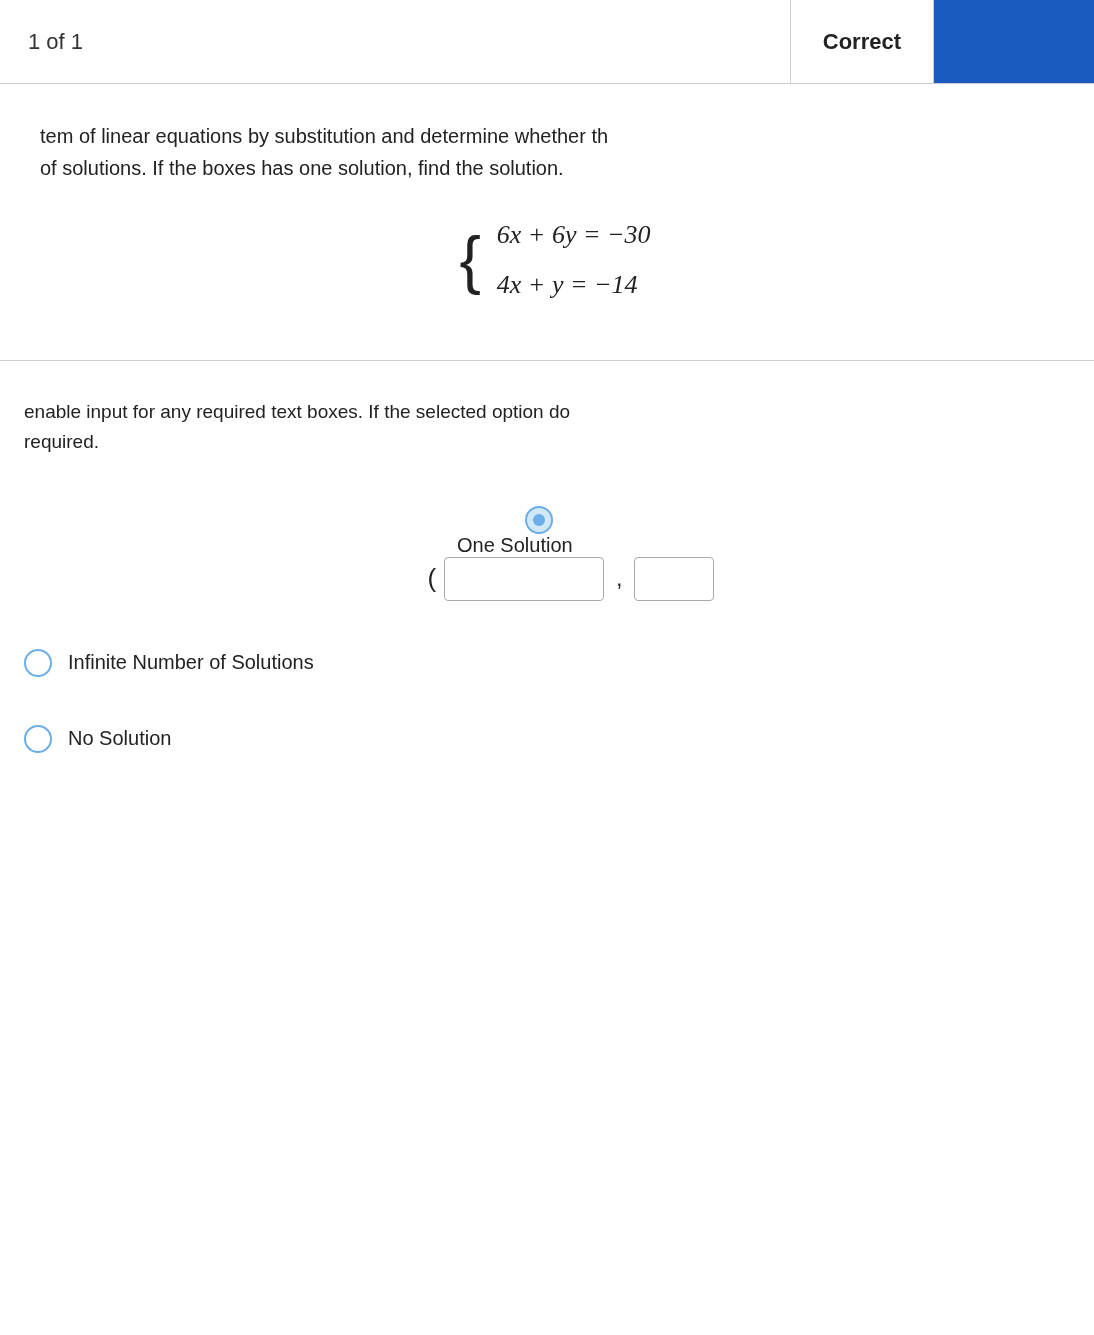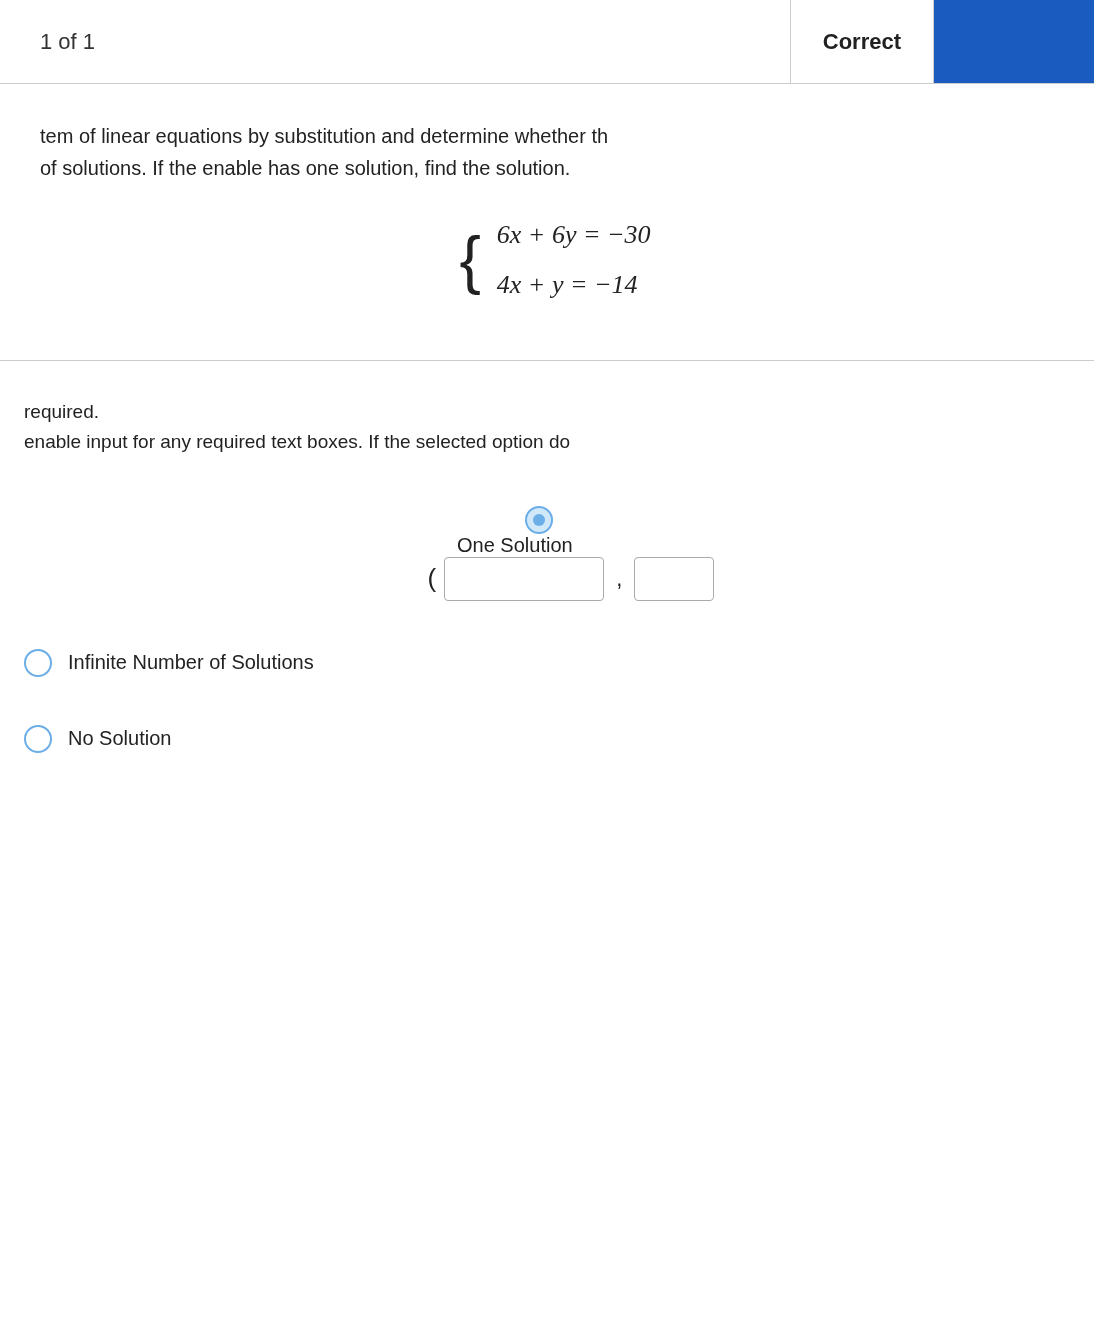--- a/index.html
+++ b/index.html
@@ -21,21 +21,21 @@
       align-items: center;
       justify-content: space-between;
       border-bottom: 1px solid #cccccc;
       padding: 0 0 0 0;
       height: 84px;
     }
 
     .header-left {
       display: flex;
       align-items: center;
-      padding-left: 40px;
+      padding-left: 28px;
       font-size: 22px;
       font-family: Arial, sans-serif;
       color: #333;
       font-weight: normal;
     }
 
     .header-right {
       display: flex;
       align-items: center;
       height: 100%;
@@ -215,40 +215,40 @@
     <div class="correct-label">
       <span>Correct</span>
     </div>
     <div class="progress-bar-container"></div>
   </div>
 </div>
 
 <div class="question-section">
   <div class="question-text">
     <div>tem of linear equations by substitution and determine whether th</div>
-    <div>of solutions. If the enable has one solution, find the solution.</div>
+    <div>of solutions. If the boxes has one solution, find the solution.</div>
   </div>
 
   <div class="equation-block">
     <div class="brace">{</div>
     <div class="equations">
       <div class="equation-line">
         <span>6x + 6y = −30</span>
       </div>
       <div class="equation-line">
         <span>4x + y = −14</span>
       </div>
     </div>
   </div>
 </div>
 
 <div class="answer-section">
   <div class="answer-instructions">
+    <div>enable input for any required text boxes. If the selected option do</div>
     <div>required.</div>
-    <div>enable input for any required text boxes. If the selected option do</div>
   </div>
 
   <div class="option-row">
     <div class="radio-circle selected">
       <div class="radio-inner"></div>
     </div>
     <div class="option-label">One Solution</div>
     <div class="coordinate-input">
       <span class="paren">(</span>
       <input class="coord-field" type="text" value="" style="">

